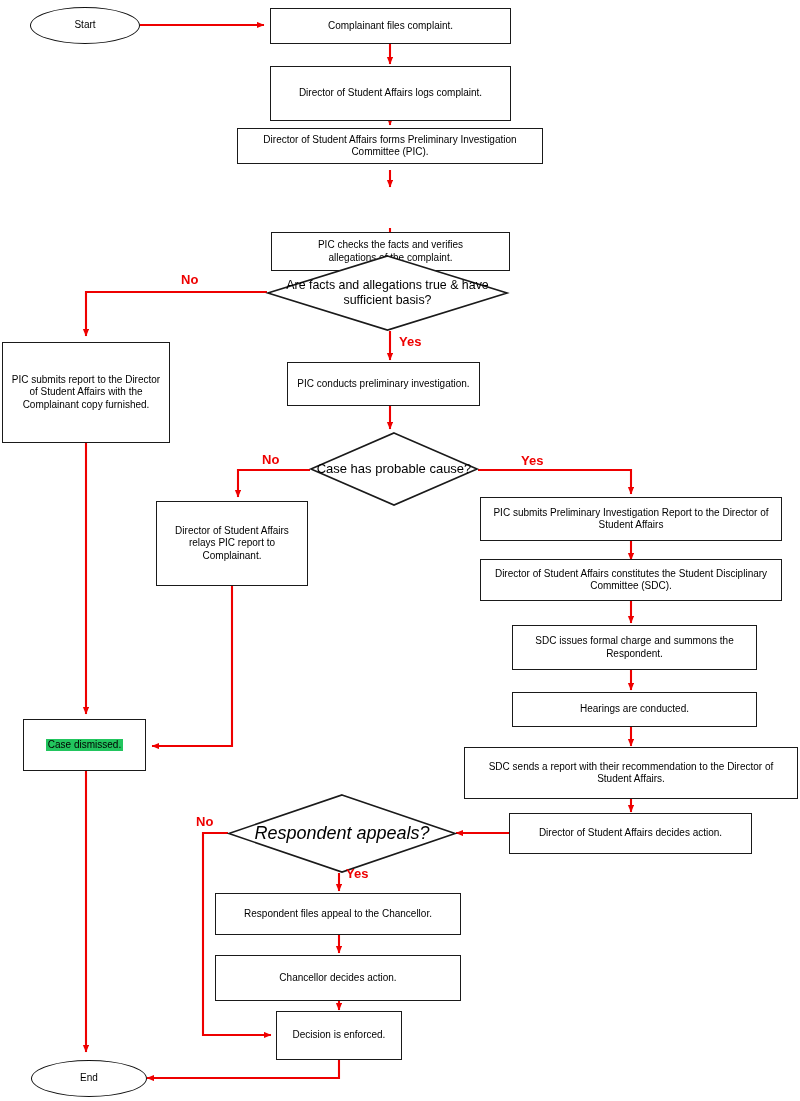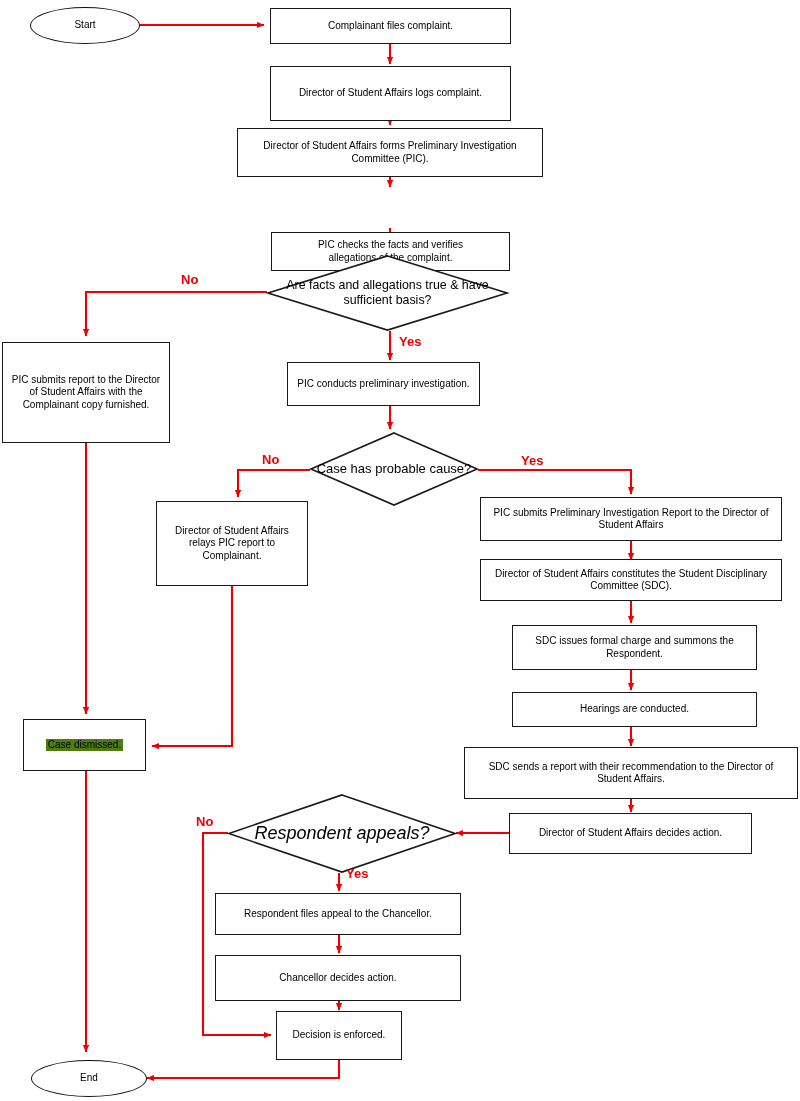--- a/index.html
+++ b/index.html
@@ -138,21 +138,21 @@
   </div>
 
   <div class="node box" style="left:270px;top:8px;width:241px;height:36px;">
     <span>Complainant files complaint.</span>
   </div>
 
   <div class="node box" style="left:270px;top:66px;width:241px;height:55px;padding:0 8px;">
     <span>Director of Student Affairs logs complaint.</span>
   </div>
 
-  <div class="node box" style="left:237px;top:128px;width:306px;height:49px;padding:0 6px;">
+  <div class="node box" style="left:237px;top:128px;width:306px;height:36px;padding:0 6px;">
     <span>Director of Student Affairs forms Preliminary Investigation Committee (PIC).</span>
   </div>
 
   <div class="node box" style="left:271px;top:189px;width:239px;height:39px;padding:0 24px;margin-top:43px;">
     <span>PIC checks the facts and verifies allegations of the complaint.</span>
   </div>
 
   <div class="node box" style="left:2px;top:342px;width:168px;height:101px;padding:0 6px;">
     <span>PIC submits report to the Director of Student Affairs with the Complainant copy furnished.</span>
   </div>
@@ -197,21 +197,21 @@
 
   <div class="node box" style="left:464px;top:747px;width:334px;height:52px;padding:0 6px;">
     <span>SDC sends a report with their recommendation to the Director of Student Affairs.</span>
   </div>
 
   <div class="node box" style="left:509px;top:813px;width:243px;height:41px;padding:0 6px;">
     <span>Director of Student Affairs decides action.</span>
   </div>
 
   <div class="node box" style="left:23px;top:719px;width:123px;height:52px;padding:0 5px;z-index:1;">
-    <span style="position:relative;z-index:6;background:#4d7c0f;padding:0 2px;">Case dismissed.</span>
+    <span style="position:relative;z-index:6;background:#22c55e;padding:0 2px;">Case dismissed.</span>
   </div>
 
   <div class="node diamond" style="left:228px;top:794px;width:228px;height:79px;font-size:18px;font-style:italic;">
     <svg viewBox="0 0 228 79" preserveAspectRatio="none">
       <polygon points="114,0.9 227.1,39.5 114,78.1 0.9,39.5" fill="#ffffff" stroke="#1a1a1a" stroke-width="1.6" vector-effect="non-scaling-stroke"></polygon>
     </svg>
     <span class="dlabel">Respondent appeals?</span>
   </div>
 
   <div class="node box" style="left:215px;top:893px;width:246px;height:42px;padding:0 6px;">

